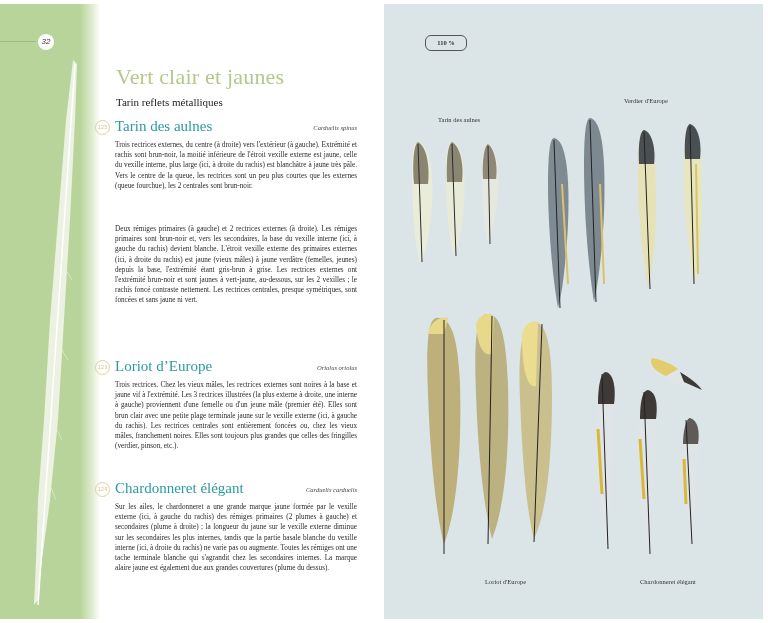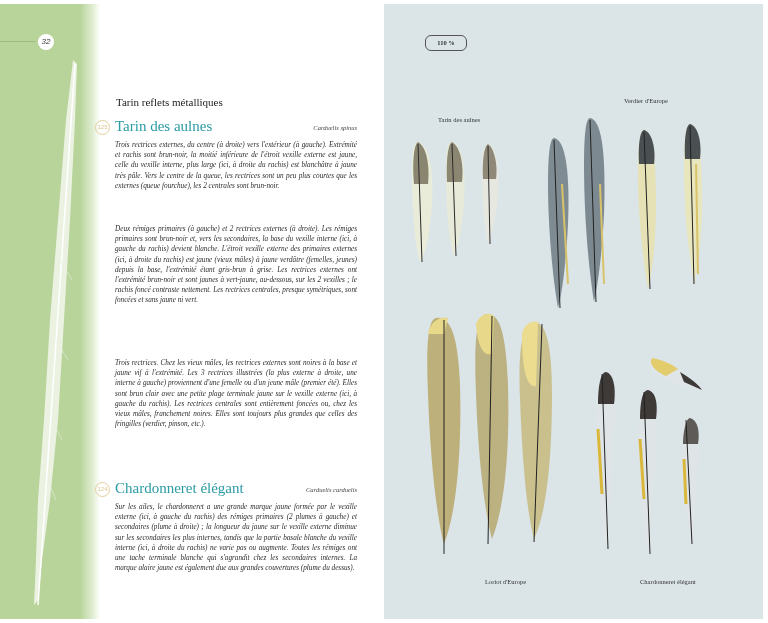--- a/index.html
+++ b/index.html
@@ -9,56 +9,62 @@
   .hline{position:absolute;left:0;top:37px;width:36px;height:1px;background:#9fbd82;}
   .page-num{position:absolute;left:38px;top:30px;width:16px;height:16px;border-radius:50%;background:#fff;font-size:8px;line-height:16px;text-align:center;color:#333;font-family:"Liberation Sans",sans-serif;font-style:italic;}
   .deco-feather{position:absolute;left:20px;top:56px;width:70px;height:560px;}
   .title{position:absolute;left:116px;top:60px;font-size:22px;color:#b5c88a;letter-spacing:0.2px;}
   .subtitle{position:absolute;left:116px;top:92px;font-size:11px;color:#222;}
   .section{position:absolute;left:95px;width:262px;}
   .sec-head{position:relative;height:22px;}
   .num-circle{position:absolute;left:0;top:2px;width:13px;height:13px;border-radius:50%;border:1px solid #e3cf9d;color:#dcc78e;font-size:6px;line-height:13px;text-align:center;font-family:"Liberation Sans",sans-serif;background:rgba(255,255,255,0.4);}
   .sec-title{position:absolute;left:20px;top:0;font-size:15px;color:#2a9aa3;white-space:nowrap;}
   .sec-latin{position:absolute;right:0;top:6px;font-size:6.5px;font-style:italic;color:#444;}
-  .sec-body{margin-left:20px;font-size:7.2px;line-height:10.2px;color:#2a2a2a;text-align:justify;font-style:italic;}
+  .sec-body{margin-left:20px;font-size:7.2px;line-height:10.2px;color:#2a2a2a;text-align:justify;}
   .right-page{position:absolute;left:384px;top:4px;width:379px;height:615px;background:#dbe5e8;}
   .zoom-badge{position:absolute;left:41px;top:31px;width:40px;height:14px;border:1px solid #555;border-radius:6px;font-size:6.5px;font-weight:bold;line-height:14px;text-align:center;color:#333;font-family:"Liberation Serif",serif;}
   .cap{position:absolute;font-size:6.5px;color:#333;white-space:nowrap;}
   .feathers{position:absolute;left:0;top:0;width:379px;height:615px;}
 </style>
 </head>
 <body>
 
 <div class="left-page">
   <div class="green-band">
     <div class="hline"></div>
     <div class="page-num">32</div>
     <svg class="deco-feather" viewBox="0 0 70 560">
       <path d="M53 0 L57 4 L55 60 L50 160 L44 260 L38 360 L30 440 L22 500 L18 540 L14 545 L16 500 L18 440 L24 360 L30 260 L38 160 L46 60 Z" fill="#f3f7ee" opacity="0.85"></path>
       <path d="M55 4 L18 545" stroke="#ffffff" stroke-width="1.5"></path>
       <path d="M40 200 L52 220 M36 280 L48 300 M32 360 L42 380 M28 420 L36 440" stroke="#e8f0df" stroke-width="0.6"></path>
     </svg>
   </div>
 
+  <div class="title">Vert clair et jaunes</div>
   <div class="subtitle">Tarin reflets métalliques</div>
 
   <div class="section" style="top:114px;">
     <div class="sec-head">
       <div class="num-circle">125</div>
       <div class="sec-title">Tarin des aulnes</div>
       <div class="sec-latin">Carduelis spinus</div>
     </div>
     <div class="sec-body">Trois rectrices externes, du centre (à droite) vers l'extérieur (à gauche). Extrémité et rachis sont brun-noir, la moitié inférieure de l'étroit vexille externe est jaune, celle du vexille interne, plus large (ici, à droite du rachis) est blanchâtre à jaune très pâle. Vers le centre de la queue, les rectrices sont un peu plus courtes que les externes (queue fourchue), les 2 centrales sont brun-noir.</div>
   </div>
 
   <div class="section" style="top:220px;">
     <div class="sec-body">Deux rémiges primaires (à gauche) et 2 rectrices externes (à droite). Les rémiges primaires sont brun-noir et, vers les secondaires, la base du vexille interne (ici, à gauche du rachis) devient blanche. L'étroit vexille externe des primaires externes (ici, à droite du rachis) est jaune (vieux mâles) à jaune verdâtre (femelles, jeunes) depuis la base, l'extrémité étant gris-brun à grise. Les rectrices externes ont l'extrémité brun-noir et sont jaunes à vert-jaune, au-dessous, sur les 2 vexilles ; le rachis foncé contraste nettement. Les rectrices centrales, presque symétriques, sont foncées et sans jaune ni vert.</div>
   </div>
 
   <div class="section" style="top:354px;">
+    <div class="sec-head">
+      <div class="num-circle">123</div>
+      <div class="sec-title">Loriot d’Europe</div>
+      <div class="sec-latin">Oriolus oriolus</div>
+    </div>
     <div class="sec-body">Trois rectrices. Chez les vieux mâles, les rectrices externes sont noires à la base et jaune vif à l'extrémité. Les 3 rectrices illustrées (la plus externe à droite, une interne à gauche) proviennent d'une femelle ou d'un jeune mâle (premier été). Elles sont brun clair avec une petite plage terminale jaune sur le vexille externe (ici, à gauche du rachis). Les rectrices centrales sont entièrement foncées ou, chez les vieux mâles, franchement noires. Elles sont toujours plus grandes que celles des fringilles (verdier, pinson, etc.).</div>
   </div>
 
   <div class="section" style="top:476px;">
     <div class="sec-head">
       <div class="num-circle">124</div>
       <div class="sec-title">Chardonneret élégant</div>
       <div class="sec-latin">Carduelis carduelis</div>
     </div>
     <div class="sec-body">Sur les ailes, le chardonneret a une grande marque jaune formée par le vexille externe (ici, à gauche du rachis) des rémiges primaires (2 plumes à gauche) et secondaires (plume à droite) ; la longueur du jaune sur le vexille externe diminue sur les secondaires les plus internes, tandis que la partie basale blanche du vexille interne (ici, à droite du rachis) ne varie pas ou augmente. Toutes les rémiges ont une tache terminale blanche qui s'agrandit chez les secondaires internes. La marque alaire jaune est également due aux grandes couvertures (plume du dessus).</div>

